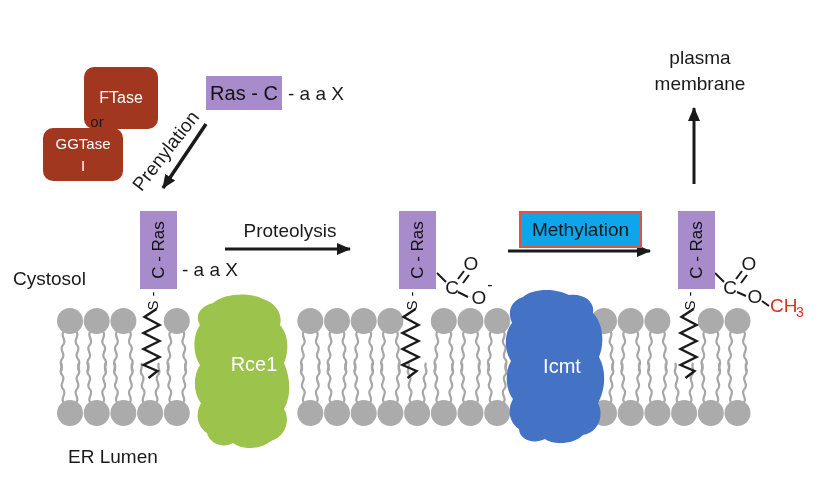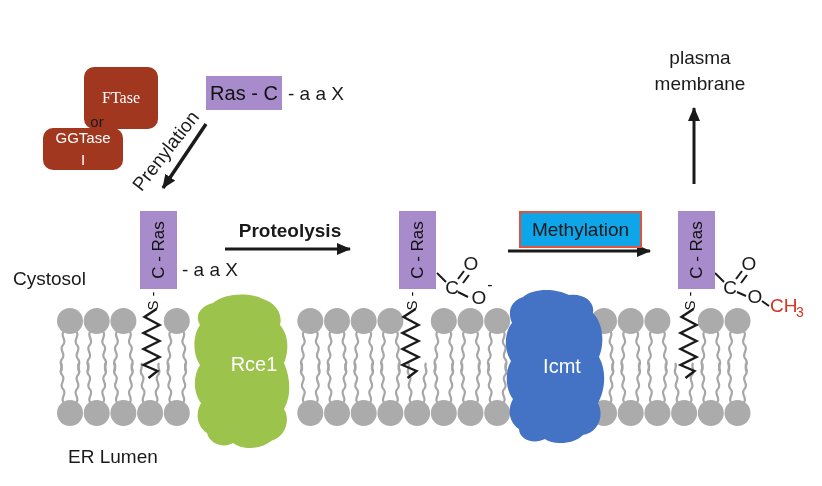--- a/index.html
+++ b/index.html
@@ -268,45 +268,45 @@
       <line x1="741" y1="283" x2="747" y2="275" stroke="#1a1a1a" stroke-width="2"></line>
       <text x="749" y="270" text-anchor="middle">O</text>
       <line x1="737" y1="292" x2="746" y2="296" stroke="#1a1a1a" stroke-width="2"></line>
       <text x="755" y="303" text-anchor="middle">O</text>
       <line x1="762" y1="301" x2="769" y2="306" stroke="#1a1a1a" stroke-width="2"></line>
       <text x="770" y="312" text-anchor="start" style="fill:var(--red-text)">CH</text>
       <text x="796" y="317" text-anchor="start" font-size="14" style="fill:var(--red-text)">3</text>
     </g>
   </svg>
 
-  <div class="redbox" style="left:84px;top:67px;width:74px;height:62px;font-family:Liberation Serif, serif;">
+  <div class="redbox" style="left:84px;top:67px;width:74px;height:62px;">
     <span>FTase</span>
   </div>
   <div class="abs" style="left:97px;top:121px;font-size:15px;">
     <span class="abs center" style="left:0;top:0;">or</span>
   </div>
-  <div class="redbox" style="left:43px;top:128px;width:80px;height:42px;font-size:15px;">
+  <div class="redbox" style="left:43px;top:128px;width:80px;height:53px;font-size:15px;">
     <span>GGTase</span>
     <span>I</span>
   </div>
 
   <div class="pbox" style="left:206px;top:76px;width:76px;height:34px;">
     <span>Ras - C</span>
   </div>
   <div class="abs midleft lbl" style="left:288px;top:94px;">- a a X</div>
 
   <div class="abs rot lbl" style="left:166px;top:151px;">Prenylation</div>
 
   <div class="vbox" style="left:140px;top:211px;">
     <span class="vtext">C - Ras</span>
   </div>
   <div class="slink" style="left:152px;top:301px;">S -</div>
   <div class="abs midleft lbl" style="left:182px;top:270px;">- a a X</div>
 
-  <div class="abs center lbl" style="left:290px;top:231px;font-weight:bold;">Proteolysis</div>
+  <div class="abs center lbl" style="left:290px;top:231px;">Proteolysis</div>
 
   <div class="vbox" style="left:399px;top:211px;">
     <span class="vtext">C - Ras</span>
   </div>
   <div class="slink" style="left:411px;top:301px;">S -</div>
 
   <div class="outlined" style="left:519px;top:211px;width:119px;height:33px;">
     <span>Methylation</span>
   </div>
 

